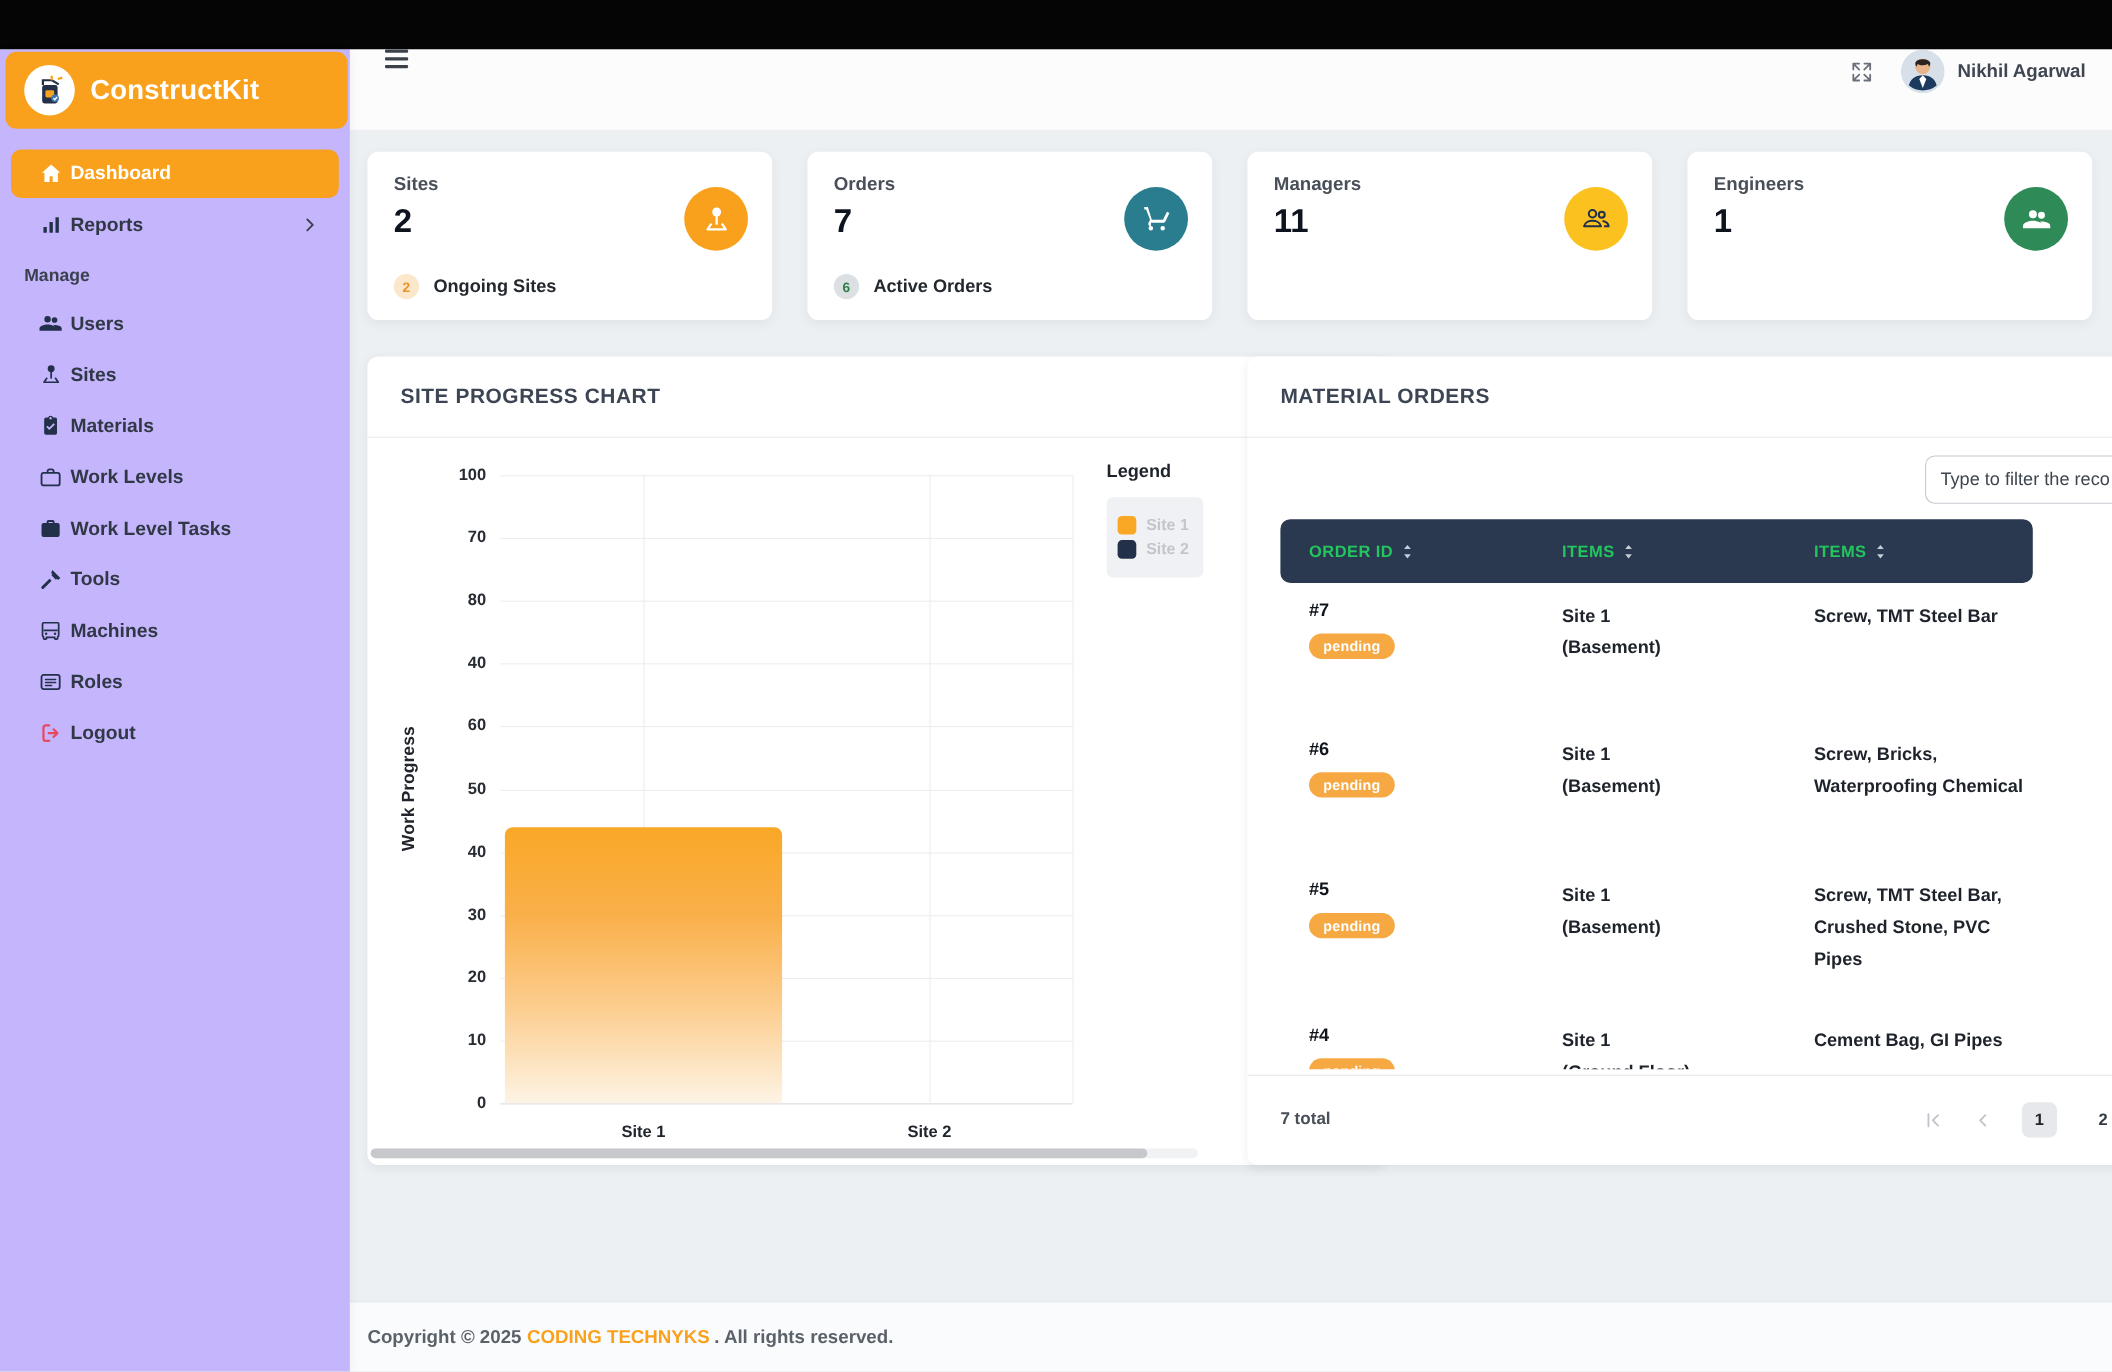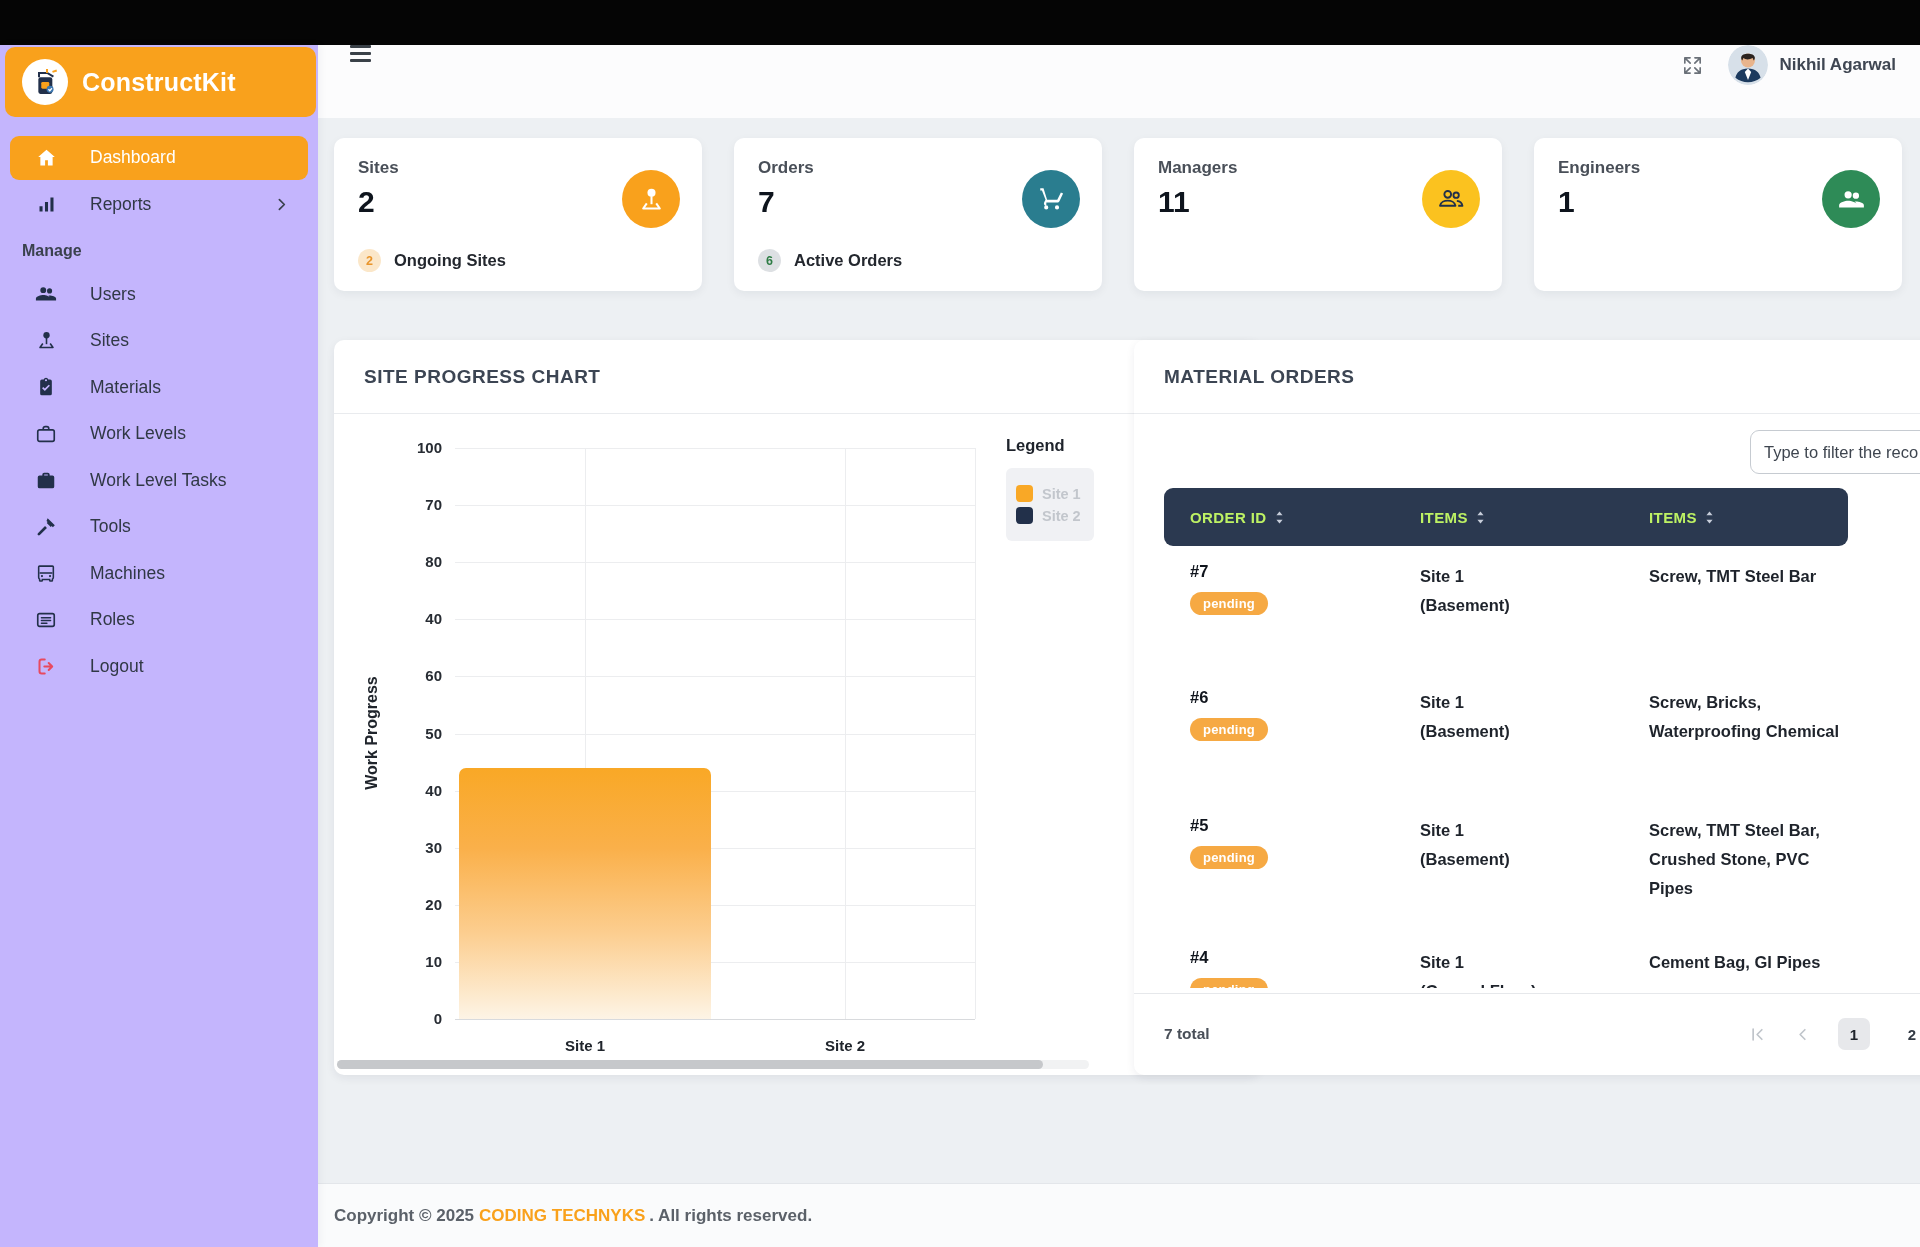--- a/index.html
+++ b/index.html
@@ -9,21 +9,21 @@
 
   
   #topbar-black { position:absolute; left:0; top:0; width:1920px; height:45px; background:#050505; }
 
   
   #sidebar { position:absolute; left:0; top:45px; width:318px; height:1202px; background:#c4b5fd; box-shadow:2px 0 8px rgba(25,35,55,.05); z-index:3; }
   .logo-block { position:absolute; left:5px; top:2px; width:311px; height:70px; background:#F9A11C; border-radius:10px; display:flex; align-items:center; padding-left:17px; gap:14px; }
   .logo-circle { width:46px; height:46px; border-radius:50%; background:#fff; display:flex; align-items:center; justify-content:center; flex:0 0 auto; }
   .brand-name { color:#fff; font-size:25px; font-weight:800; letter-spacing:.2px; }
   #nav { position:absolute; left:0; top:88px; width:100%; }
-  .nav-item { height:44px; margin:2.5px 10px; border-radius:9px; display:flex; align-items:center; padding:0 18px 0 25px; gap:33px; font-size:17.5px; font-weight:400; color:#303845; cursor:pointer; }
+  .nav-item { height:44px; margin:2.5px 10px; border-radius:9px; display:flex; align-items:center; padding:0 18px 0 25px; gap:7px; font-size:17.5px; font-weight:700; color:#303845; cursor:pointer; }
   .nav-item.active { background:#F9A11C; color:#fff; }
   .nav-item .nav-icon { width:22px; height:22px; display:flex; align-items:center; justify-content:center; color:#22304A; }
   .nav-item.active .nav-icon { color:#fff; }
   .nav-item .nav-icon.danger { color:#E8495F; }
   .nav-item .chev { margin-left:auto; color:#3A414D; display:flex; }
   .manage-label { margin:16px 0 12px 22px; font-size:16px; font-weight:600; color:#3A414D; }
 
   
   #main-header { position:absolute; left:318px; top:45px; width:1602px; height:73px; background:#FCFCFD; display:flex; align-items:flex-start; padding:0 24px 0 32px; z-index:2; }
   .hamburger { width:21px; display:flex; flex-direction:column; gap:4px; cursor:pointer; }
@@ -38,21 +38,21 @@
   #cards { position:absolute; left:334px; top:138px; width:1568px; display:grid; grid-template-columns:repeat(4,368px); gap:32px; }
   .card { height:153px; background:#fff; border-radius:10px; box-shadow:0 3px 10px rgba(25,35,55,.06); position:relative; padding:20px 24px; }
   .card-title { font-size:17px; font-weight:700; color:#494F58; }
   .card-value { font-size:30px; font-weight:800; color:#0E141D; margin-top:7px; }
   .card-badge { position:absolute; left:24px; bottom:19px; display:flex; align-items:center; gap:13px; }
   .mini-badge { width:23px; height:23px; border-radius:50%; font-size:12.5px; font-weight:800; display:flex; align-items:center; justify-content:center; }
   .badge-label { font-size:16.5px; font-weight:600; color:#23272E; }
   .card-icon { position:absolute; right:22px; top:32px; width:58px; height:58px; border-radius:50%; display:flex; align-items:center; justify-content:center; }
 
   
-  .panel { position:absolute; top:340px; width:926px; height:735px; background:#fff; border-radius:10px; box-shadow:0 3px 10px rgba(25,35,55,.07); overflow:hidden; }
+  .panel { position:absolute; top:324px; width:926px; height:735px; background:#fff; border-radius:10px; box-shadow:0 3px 10px rgba(25,35,55,.07); overflow:hidden; }
   #chart-panel { left:334px; } #orders-panel { left:1134px; }
   .panel-header { height:74px; display:flex; align-items:center; padding:0 30px; border-bottom:1px solid #E9EBEE; }
   .panel-title { font-size:19px; font-weight:600; color:#3C4553; letter-spacing:.5px; flex:1; }
   .panel-controls { display:flex; gap:30px; align-items:center; }
   .ctl { cursor:pointer; display:flex; align-items:center; }
   .panel-body { position:relative; height:660px; }
 
   
   .grid-h { position:absolute; height:1px; background:#ECEDEF; }
   .grid-h.axis { background:#D8DADD; }
@@ -69,21 +69,21 @@
   .vscroll { position:absolute; right:2px; top:6px; width:9px; height:648px; background:#F1F2F3; border-radius:5px; }
   .vscroll .thumb { position:absolute; left:0; top:38px; width:9px; height:545px; background:#AEB2B8; border-radius:5px; }
   .hscroll { position:absolute; left:3px; bottom:5px; width:752px; height:9px; background:#F1F2F3; border-radius:5px; }
   .hscroll .thumb { position:absolute; left:0; top:0; height:9px; width:706px; background:#C6C8CB; border-radius:5px; }
 
   
   .orders-toolbar { position:absolute; top:16px; right:50px; display:flex; gap:14px; align-items:flex-start; }
   .filter-input { width:208px; height:44px; border:1.5px solid #C6CBD1; border-radius:9px; padding:0 13px; font-size:16.5px; color:#20252C; background:#fff; outline:none; font-family:"Liberation Sans",sans-serif; }
   .filter-input::placeholder { color:#3E454F; opacity:1; }
   .excel-btn { cursor:pointer; display:flex; margin-top:0px; }
-  .table-header { position:absolute; left:30px; top:74px; width:684px; height:58px; background:#2B3950; border-radius:9px; color:#bef264; }
+  .table-header { position:absolute; left:30px; top:74px; width:684px; height:58px; background:#2B3950; border-radius:9px; color:#22c55e; }
   .th { position:absolute; top:0; height:58px; display:flex; align-items:center; gap:8px; font-size:15px; font-weight:700; letter-spacing:.4px; }
   .rows { position:absolute; left:30px; top:132px; width:684px; height:442px; overflow:hidden; }
   .row { position:absolute; left:0; width:100%; }
   .rcol { position:absolute; top:0; }
   .rc1 { left:26px; width:215px; } .rc2 { left:256px; width:215px; } .rc3 { left:485px; width:199px; }
   .oid { font-size:16.5px; font-weight:800; color:#10151D; }
   .pill { display:inline-block; margin-top:11px; background:#F6A943; color:#fff; font-size:13px; font-weight:700; padding:4px 13px; border-radius:13px; letter-spacing:.2px; }
   .cell { font-size:16.5px; font-weight:600; color:#1E232B; line-height:29px; }
   .tscroll { position:absolute; right:10px; top:136px; width:9px; height:438px; background:#F3F4F5; border-radius:5px; }
   .tscroll .thumb { position:absolute; left:0; top:3px; width:9px; height:223px; background:#C9CBCE; border-radius:5px; }

